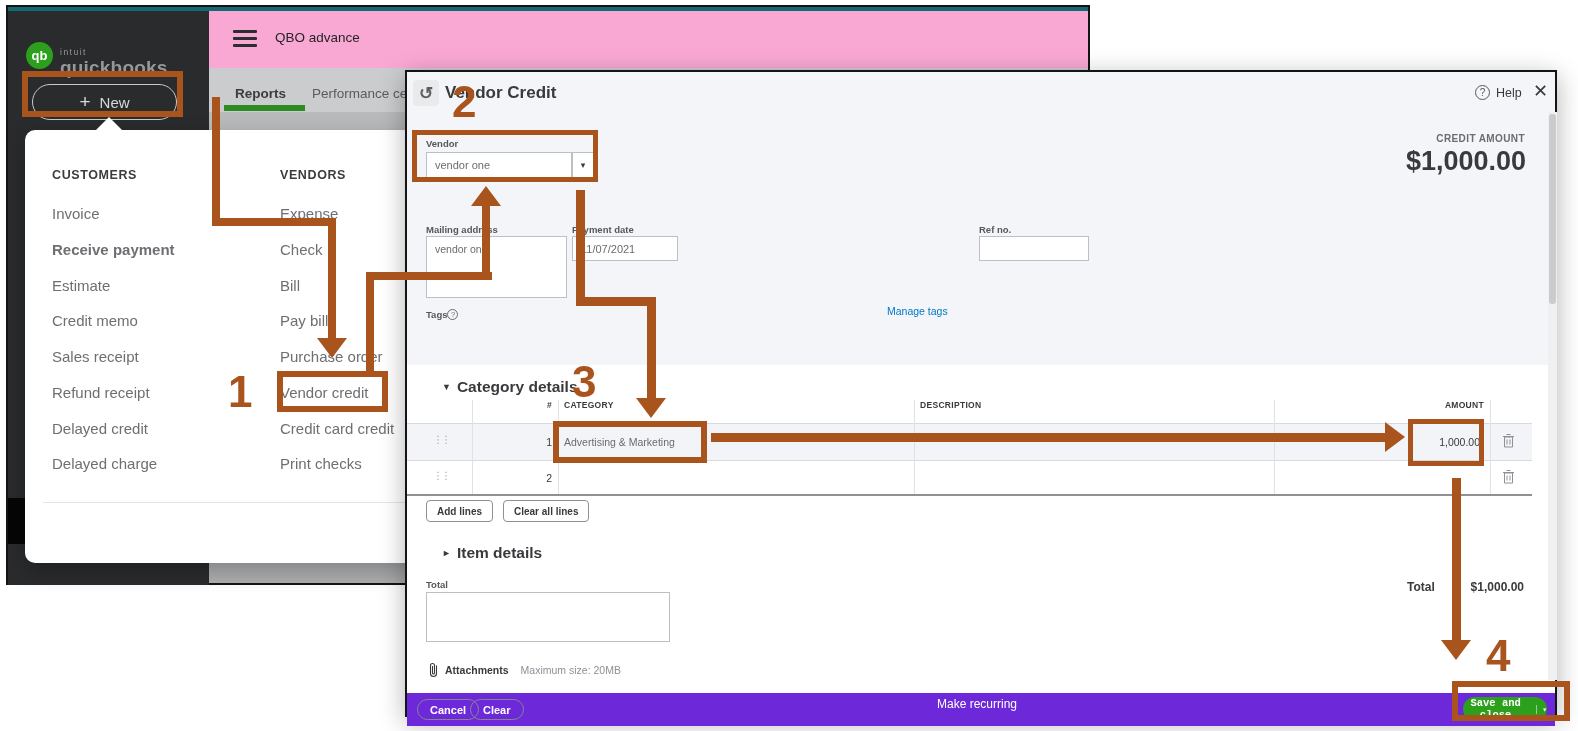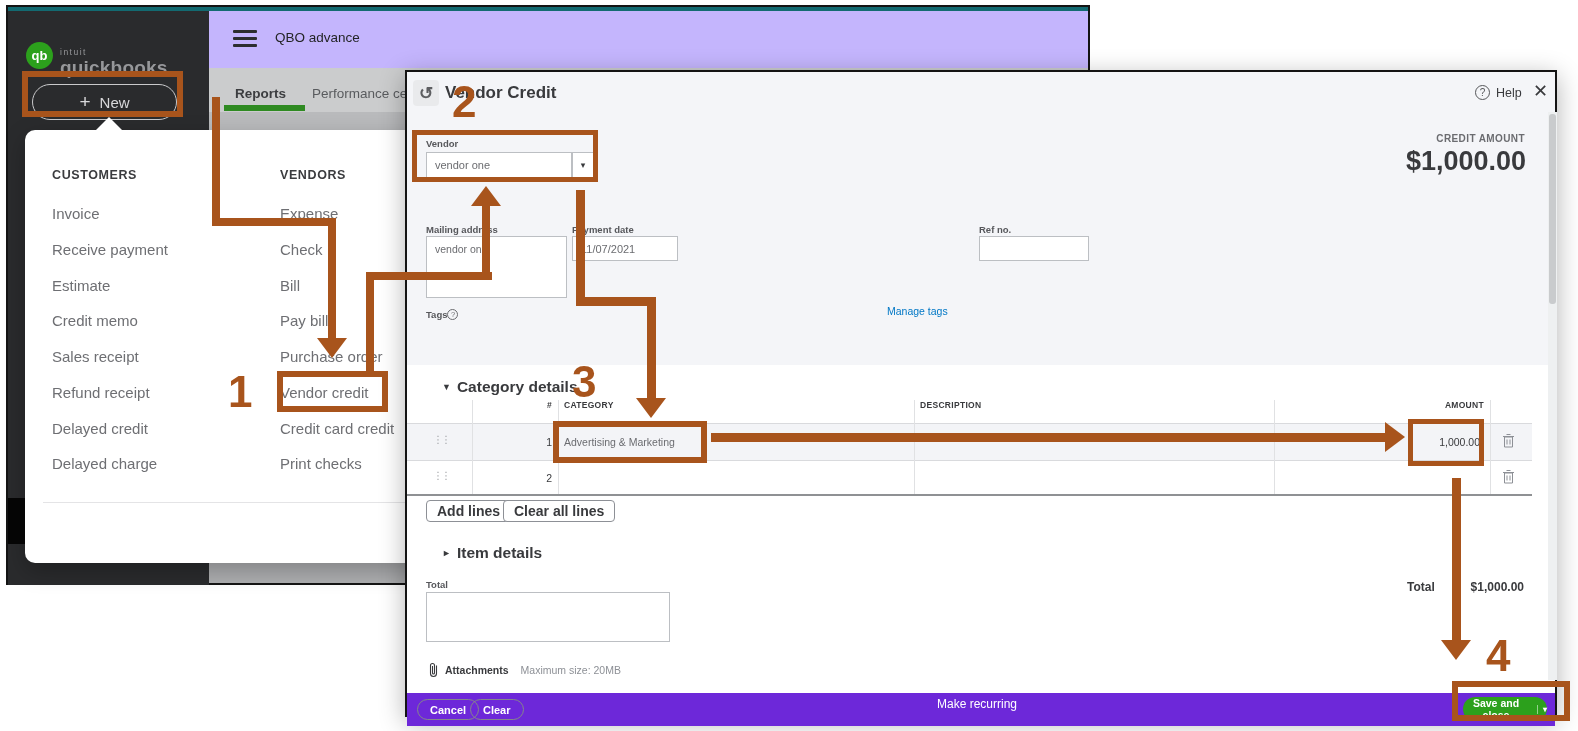--- a/index.html
+++ b/index.html
@@ -13,21 +13,21 @@
   .sidebar { position:absolute; left:0; top:4px; width:201px; height:574px; background:#2a2b2d; }
   .logo { position:absolute; left:18px; top:24px; display:flex; align-items:center; }
   .qb-circle { width:27px; height:27px; border-radius:50%; background:#2CA01C; color:#fff; font-weight:bold; font-size:13px; display:flex; align-items:center; justify-content:center; }
   .logo-text { margin-left:7px; color:#96979a; line-height:1;margin-top:13px; }
   .logo-intuit { font-size:8.5px; letter-spacing:1.5px; margin-bottom:1px; }
   .logo-brand { font-size:19px; font-weight:bold; letter-spacing:0.2px; }
   .new-btn { position:absolute; left:24px; top:73px; width:145px; height:36px; border:1.5px solid #c9c9cb; border-radius:18px; color:#d8d8da; font-size:15px; display:flex; align-items:center; justify-content:center; gap:9px; background:transparent; cursor:pointer; }
   .new-plus { font-size:19px; font-weight:300; }
   .sidebar-black-block { position:absolute; left:0; top:487px; width:18px; height:46px; background:#060606; }
 
-  .topbar { position:absolute; left:201px; top:4px; right:0; height:57px; background:#c4b5fd; }
+  .topbar { position:absolute; left:201px; top:4px; right:0; height:57px; background:#f9a8d4; }
   .hamburger { position:absolute; left:24px; top:19px; width:24px; height:17px; cursor:pointer; }
   .hamburger span { display:block; height:3px; background:#2c2d2f; margin-bottom:4px; border-radius:1px; }
   .topbar-title { position:absolute; left:66px; top:19px; font-size:13.5px; color:#242527; }
 
   .pageband { position:absolute; left:201px; top:61px; right:0; height:74px; background:#cbcccd; }
   .pageband-sub { position:absolute; left:0; top:44px; right:0; height:30px; background:#b9babc; }
   .tab { position:absolute; top:18px; font-size:13.5px; cursor:pointer; white-space:nowrap; }
   .tab-reports { left:26px; color:#3c3d40; font-weight:bold; }
   .tab-perf { left:103px; color:#595b5e; }
   .tab-underline { position:absolute; left:15px; top:37px; width:81px; height:6px; background:#2f8a22; }
@@ -74,32 +74,32 @@
   .tbl-hdr { position:absolute; top:0; height:24px; font-size:8.5px; font-weight:bold; color:#393a3d; letter-spacing:0.3px; }
   .tbl-line { position:absolute; left:0; width:1125px; height:1px; background:#d9dadd; }
   .tbl-vline { position:absolute; top:0; width:1px; height:94px; background:#e0e1e3; }
   .row1-bg { position:absolute; left:0; top:24px; width:1125px; height:36px; background:#f3f4f7; }
   .tbl-bottom { position:absolute; left:0; top:94px; width:1125px; height:2px; background:#8f9194; }
   .cell { position:absolute; font-size:10.5px; color:#6b6c70; white-space:nowrap; }
   .cell-num { color:#393a3d; }
   .drag-dots { position:absolute; left:26px; color:#9fa1a5; font-size:10px; letter-spacing:-2px; cursor:grab; }
   .trash { position:absolute; left:1095px; cursor:pointer; }
 
-  .line-btn { position:absolute; height:22px; border:1px solid #8d9096; border-radius:4px; background:#fff; font-size:14px; font-weight:bold; color:#393a3d; font-family:"Liberation Sans",sans-serif; cursor:pointer; padding:0 10px; }
+  .line-btn { position:absolute; height:22px; border:1px solid #8d9096; border-radius:4px; background:#fff; font-size:10px; font-weight:bold; color:#393a3d; font-family:"Liberation Sans",sans-serif; cursor:pointer; padding:0 10px; }
   .memo-box { left:19px; top:520px; width:244px; height:50px; font-family:"Liberation Sans",sans-serif; resize:none; padding:5px; }
   .total-label { position:absolute; left:1000px; top:508px; font-size:12px; font-weight:bold; color:#393a3d; }
   .total-val { position:absolute; right:31px; top:508px; font-size:12px; font-weight:bold; color:#393a3d; }
   .attach-row { position:absolute; left:21px; top:590px; display:flex; align-items:center; gap:6px; }
   .attach-label { font-size:10.5px; font-weight:bold; color:#393a3d; cursor:pointer; }
   .attach-hint { font-size:10.5px; color:#8d9096; margin-left:6px; }
 
   .m-footer { position:absolute; left:0; top:610px; width:1148px; height:33px; background:#6d28d9;margin-top:11px; }
   .pill-btn { position:absolute; top:6px; height:21px; border:1px solid #85868a; border-radius:12px; background:transparent; color:#fff; font-size:11px; font-weight:bold; font-family:"Liberation Sans",sans-serif; cursor:pointer; padding:0 12px; }
   .recurring { position:absolute; left:530px; top:4px; font-size:12px; color:#fff; cursor:pointer; }
-  .save-btn { position:absolute; left:1056px; top:4px; width:84px; height:24px; background:#2CA01C; border:none; border-radius:13px; color:#fff; font-size:10.5px; font-weight:bold; font-family:Liberation Sans, sans-serif; cursor:pointer; display:flex; align-items:center; justify-content:center; gap:8px; }
+  .save-btn { position:absolute; left:1056px; top:4px; width:84px; height:24px; background:#2CA01C; border:none; border-radius:13px; color:#fff; font-size:10.5px; font-weight:bold; font-family:Liberation Mono, monospace; cursor:pointer; display:flex; align-items:center; justify-content:center; gap:8px; }
   .save-caret { font-size:8px; border-left:1px solid rgba(255,255,255,0.5); padding-left:5px; }
 
   .m-scrollbar { position:absolute; left:1141px; top:40px; width:9px; height:568px; background:#eef0f1; }
   .m-scroll-thumb { position:absolute; left:1px; top:2px; width:7px; height:190px; background:#c9cbcd; border-radius:3px; cursor:pointer; }
 
   
   .ann { position:absolute; z-index:20; pointer-events:none; }
   .ann-box { border-style:solid; border-color:#A8541C; }
   .ann-line { background:#A8541C; }
   .ann-num { color:#A8541C; font-size:44px; font-weight:bold; line-height:1; }
@@ -146,21 +146,21 @@
       <div class="tab-underline"></div>
       <div class="pageband-sub"></div>
     </div>
     <div class="page-bottom-strip"></div>
   </div>
 
   <div class="menu-caret"></div>
   <div class="menu-panel">
     <div class="menu-title menu-col-cust">CUSTOMERS</div>
     <div class="menu-item" style="left:27px; top:75px;">Invoice</div>
-    <div class="menu-item" style="left:27px; top:111px;">Receive payment</div>
+    <div class="menu-item" style="left:27px; top:111px;font-weight:bold;">Receive payment</div>
     <div class="menu-item" style="left:27px; top:147px;">Estimate</div>
     <div class="menu-item" style="left:27px; top:182px;">Credit memo</div>
     <div class="menu-item" style="left:27px; top:218px;">Sales receipt</div>
     <div class="menu-item" style="left:27px; top:254px;">Refund receipt</div>
     <div class="menu-item" style="left:27px; top:290px;">Delayed credit</div>
     <div class="menu-item" style="left:27px; top:325px;">Delayed charge</div>
 
     <div class="menu-title menu-col-vend">VENDORS</div>
     <div class="menu-item" style="left:255px; top:75px;">Expense</div>
     <div class="menu-item" style="left:255px; top:111px;">Check</div>

